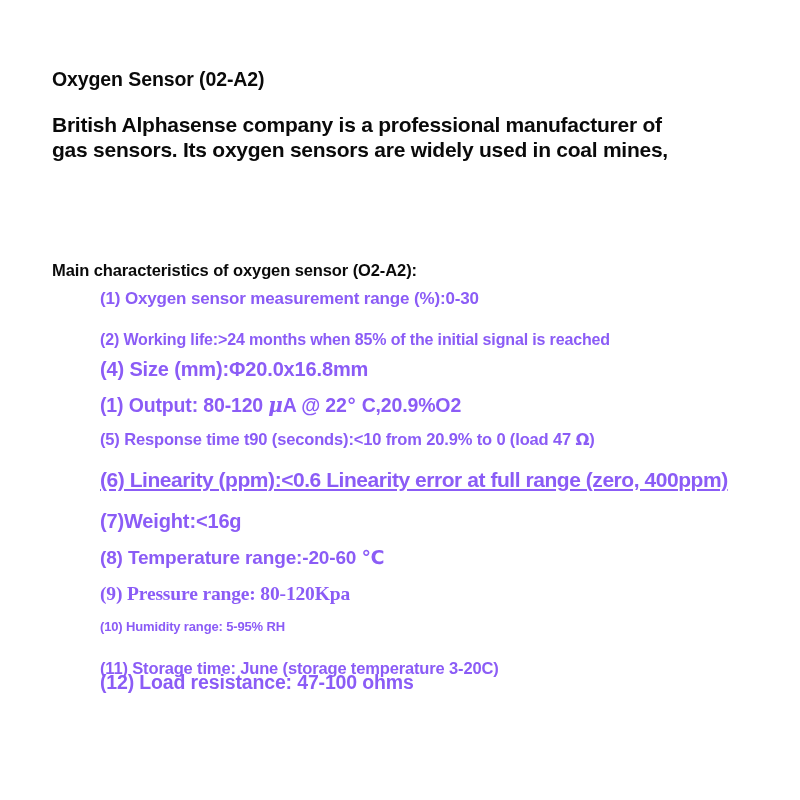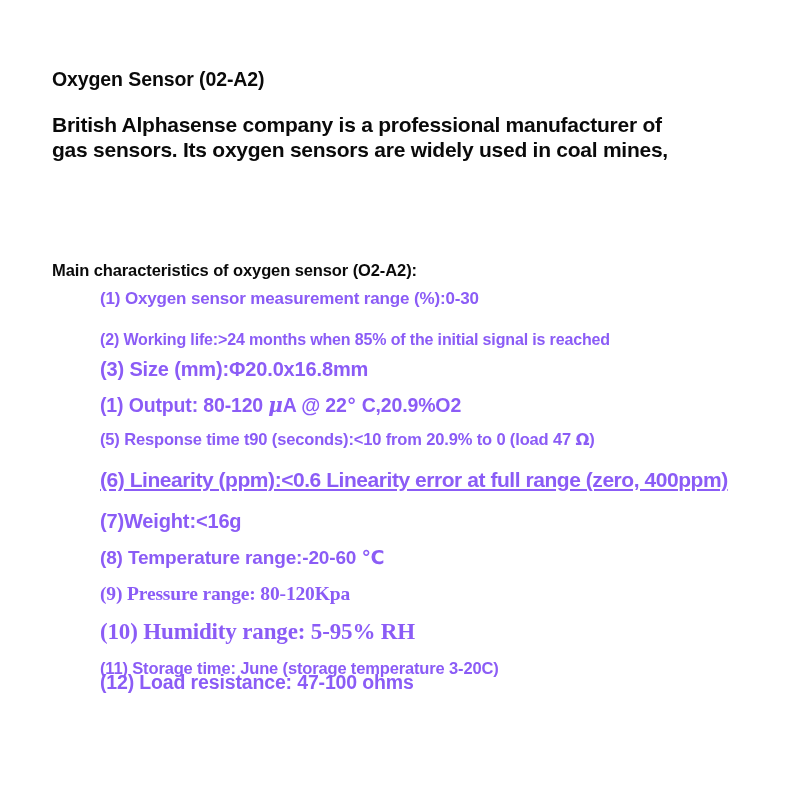--- a/index.html
+++ b/index.html
@@ -92,21 +92,21 @@
   
   .spec-item.s1  { top: 289px; font-size: 17px; }
   .spec-item.s2  { top: 331px; font-size: 16px; }
   .spec-item.s3  { top: 358px; font-size: 20px; }
   .spec-item.s4  { top: 393px; font-size: 19.5px; }
   .spec-item.s5  { top: 430px; font-size: 16.5px; }
   .spec-item.s6  { top: 468px; font-size: 21px; letter-spacing: -0.45px; text-decoration: underline; }
   .spec-item.s7  { top: 510px; font-size: 20px; }
   .spec-item.s8  { top: 546px; font-size: 19px; }
   .spec-item.s9  { top: 583px; font-size: 19.5px; font-family: Liberation Serif, serif; }
-  .spec-item.s10 { top: 619px; font-size: 23px; font-family: Liberation Serif, serif; }
+  .spec-item.s10 { top: 619px; font-size: 13px; }
   .spec-item.s11 { top: 659px; font-size: 16.5px; }
   .spec-item.s12 { top: 671px; font-size: 19.5px; }
 
   
   .glyph-mu {
     font-family: "DejaVu Serif", serif;
     font-style: italic;
     font-weight: bold;
     font-size: 1.02em;
   }
@@ -129,21 +129,21 @@
     </div>
 
     <div class="section-heading">Main characteristics of oxygen sensor (O2-A2):</div>
 
     <ul class="spec-list">
 
       <li class="spec-item s1">(1) Oxygen sensor measurement range (%):0-30</li>
 
       <li class="spec-item s2">(2) Working life:&gt;24 months when 85% of the initial signal is reached</li>
 
-      <li class="spec-item s3">(3) Size (mm):Φ20.0x16.8mm</li>
+      <li class="spec-item s3">(4) Size (mm):Φ20.0x16.8mm</li>
 
       <li class="spec-item s4"><span>(1) Output: 80-120 </span><span class="glyph-mu">μ</span><span>A @ 22</span><span class="glyph-sym">°</span><span> C,20.9%O2</span></li>
 
       <li class="spec-item s5"><span>(5) Response time t90 (seconds):&lt;10 from 20.9% to 0 (load 47 </span><span class="glyph-sym">Ω</span><span>)</span></li>
 
       <li class="spec-item s6">(6) Linearity (ppm):&lt;0.6 Linearity error at full range (zero, 400ppm)</li>
 
       <li class="spec-item s7">(7)Weight:&lt;16g</li>
 
       <li class="spec-item s8"><span>(8) Temperature range:-20-60 </span><span class="glyph-sym">℃</span></li>

